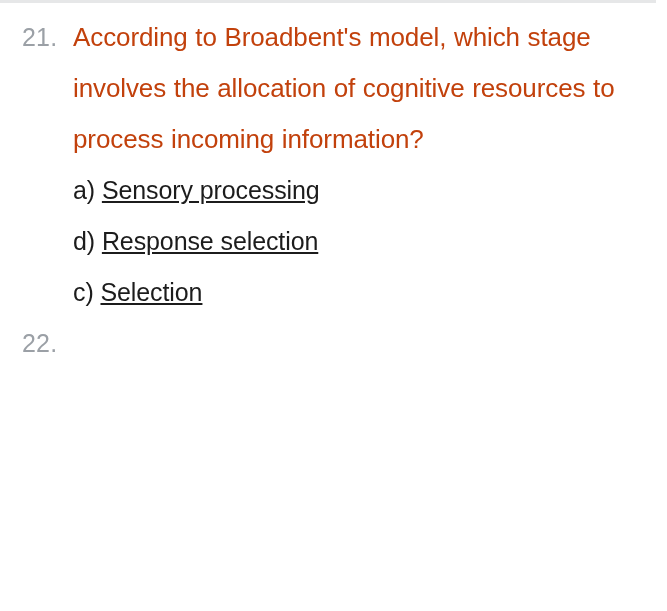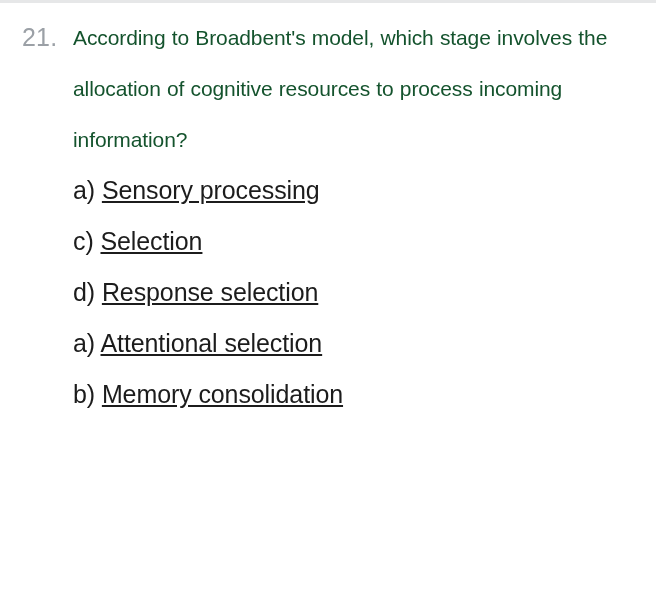--- a/index.html
+++ b/index.html
@@ -55,23 +55,23 @@
     width: 45px;
     text-align: left;
     font-size: 25px;
     line-height: 51px;
     color: #9ba0a6;
     letter-spacing: 0.2px;
     white-space: nowrap;
   }
 
   .q-text {
-    font-size: 21px;
+    font-size: 26px;
     line-height: 51px;
-    color: #14532d;
+    color: #c2410c;
     letter-spacing: -0.1px;
     word-spacing: 0.5px;
   }
 
   .options {
     list-style: none;
     margin: 0;
     padding: 0;
   }
 
@@ -103,37 +103,28 @@
 
     <div class="question-block">
       <span class="q-number">21.</span>
       <div class="q-text">According to Broadbent's model, which stage involves the allocation of cognitive resources to process incoming information?</div>
       <ul class="options">
         <li class="option">
           <span class="opt-label">a) </span>
           <span class="opt-text">Sensory processing</span>
         </li>
         <li class="option">
+          <span class="opt-label">d) </span>
+          <span class="opt-text">Response selection</span>
+        </li>
+        <li class="option">
           <span class="opt-label">c) </span>
           <span class="opt-text">Selection</span>
-        </li>
-        <li class="option">
-          <span class="opt-label">d) </span>
-          <span class="opt-text">Response selection</span>
         </li>
       </ul>
     </div>
 
     <div class="question-block">
-      <ul class="options">
-        <li class="option">
-          <span class="opt-label">a) </span>
-          <span class="opt-text">Attentional selection</span>
-        </li>
-        <li class="option">
-          <span class="opt-label">b) </span>
-          <span class="opt-text">Memory consolidation</span>
-        </li>
-      </ul>
+      <span class="q-number">22.</span>
     </div>
 
   </div>
 </div>
 
 </body></html>

